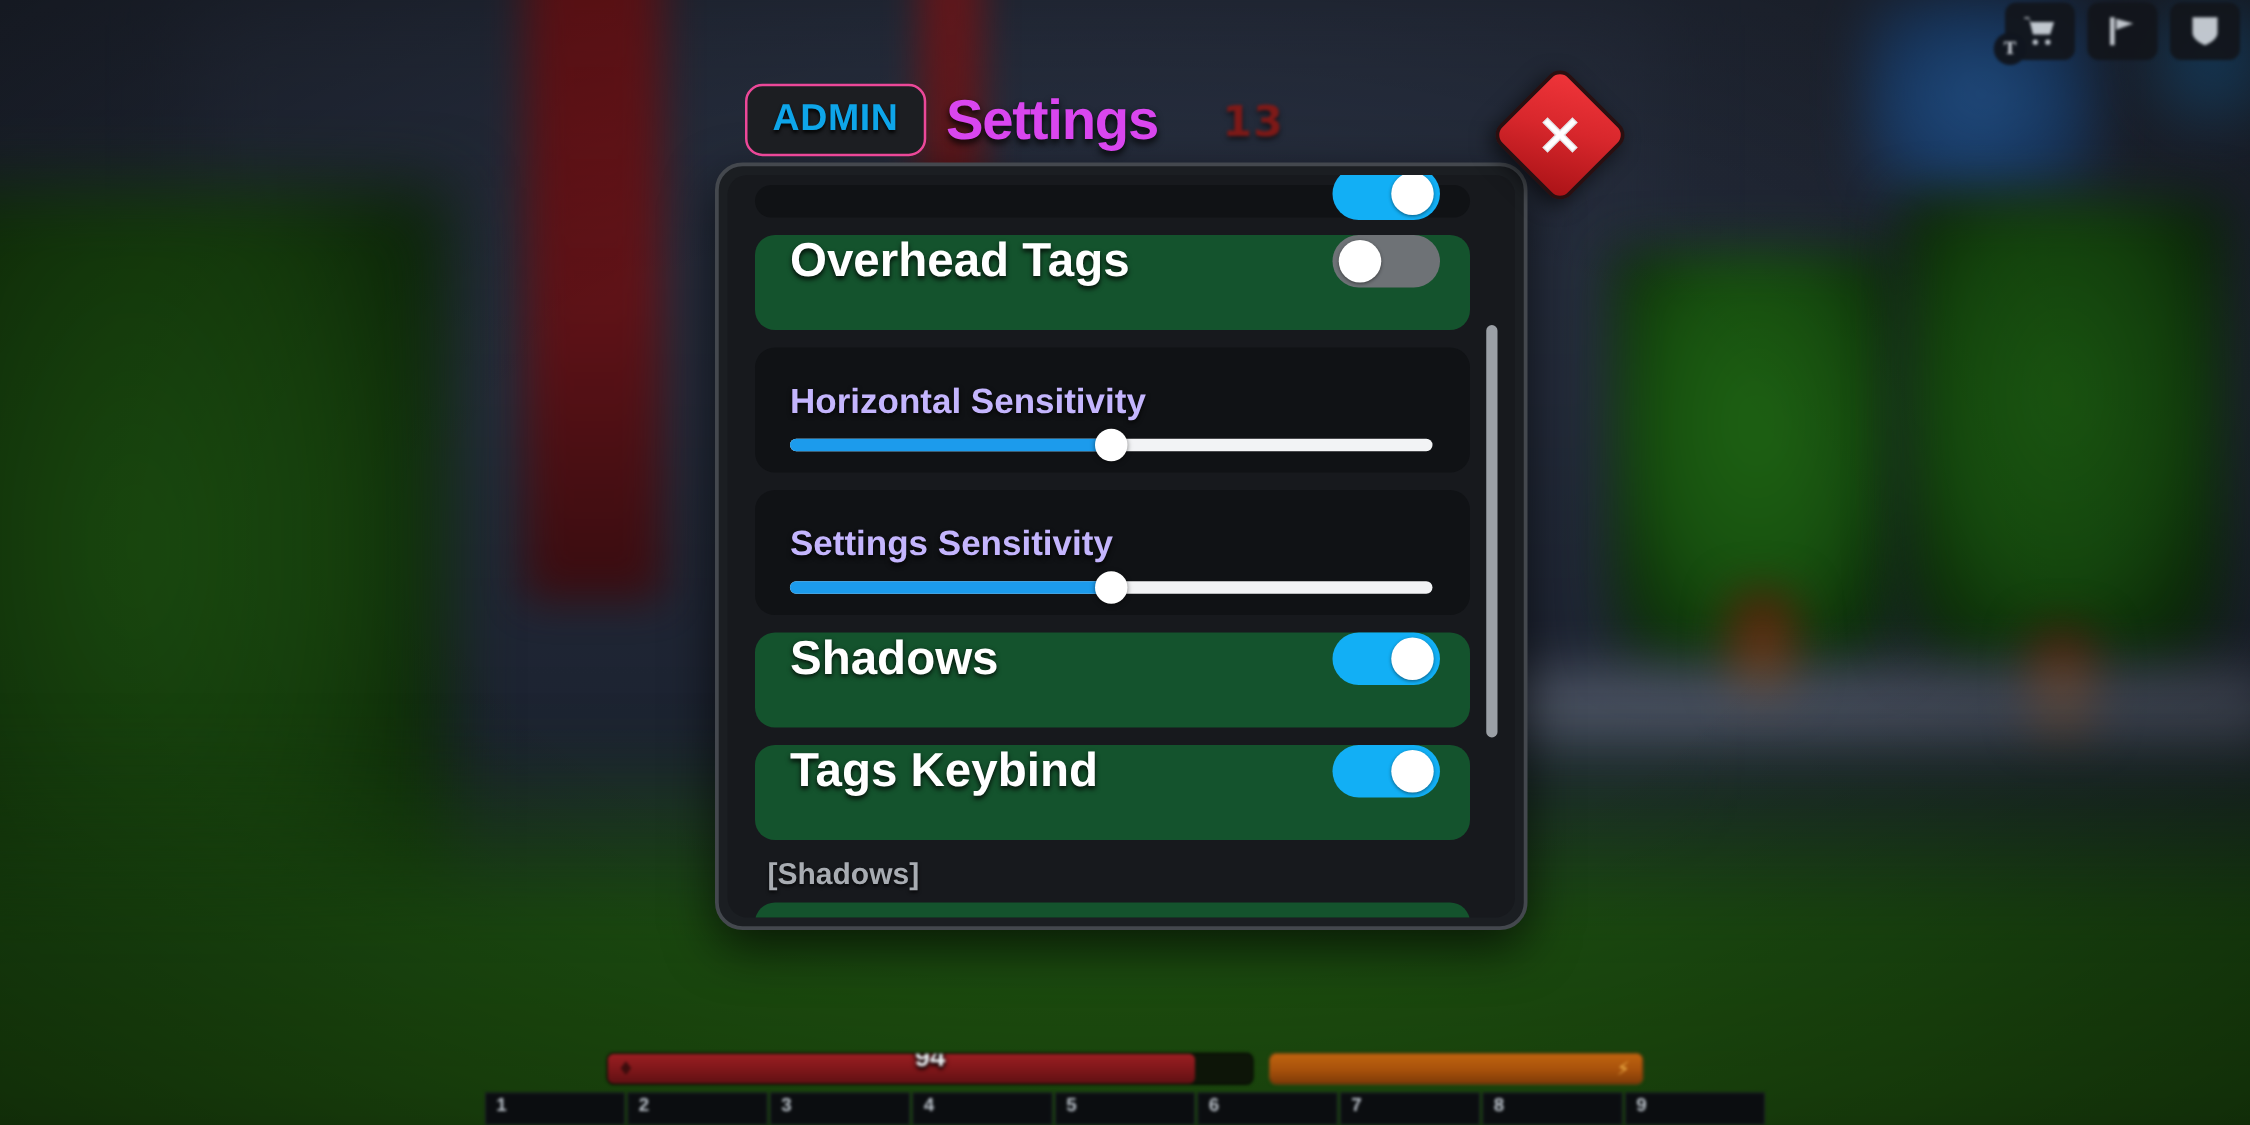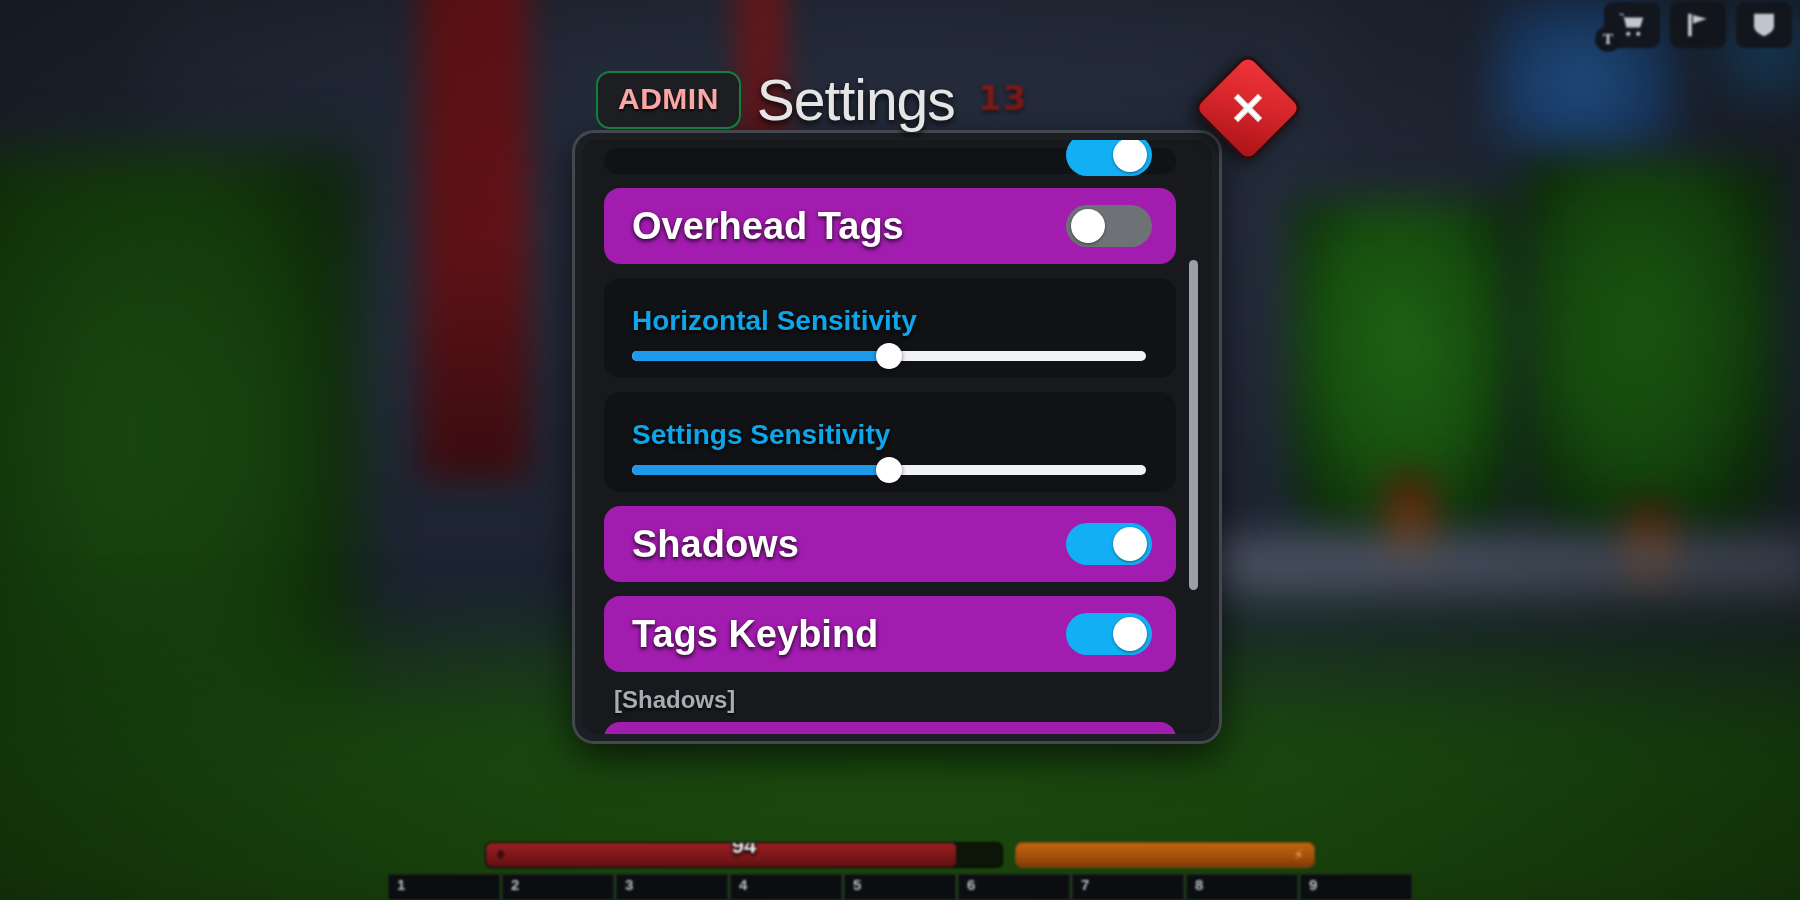--- a/index.html
+++ b/index.html
@@ -182,32 +182,32 @@
   }
 
   
   #modal-header {
     position:absolute; left:24px; top:-63px;
     display:flex; align-items:center; gap:16px;
     z-index:6;
   }
   #admin-badge {
     background:#1c1e22;
-    border:2px solid #15803d;
+    border:2px solid #ec4899;
     border-radius:14px;
     padding:9px 20px 11px;
-    color:#fca5a5;
+    color:#0ea5e9;
     font-family:"Liberation Sans", sans-serif;
     font-weight:bold; font-size:30px; letter-spacing:.5px;
     text-shadow:0 2px 3px rgba(0,0,0,.85);
   }
   #modal-title {
-    color:#e5e5e5;
-    font-family:"Liberation Sans", sans-serif;
-    font-weight:normal; font-size:57px; letter-spacing:-1px;
+    color:#d946ef;
+    font-family:"Liberation Sans", sans-serif;
+    font-weight:bold; font-size:45px; letter-spacing:-1px;
     text-shadow:0 3px 6px rgba(0,0,0,.9);
   }
   #close-button {
     position:absolute; right:-66px; top:-62px;
     width:80px; height:80px;
     transform:rotate(45deg);
     background:linear-gradient(150deg,#f0353a 0%,#d8272c 45%,#a91216 100%);
     border:3px solid #2a0f10;
     border-radius:12px;
     box-shadow:0 6px 16px rgba(0,0,0,.6);
@@ -229,44 +229,44 @@
   }
   .peek-row {
     flex:0 0 auto; height:26px;
     background:#101215; border-radius:14px;
     position:relative; margin-top:-14px;
   }
   .peek-row .toggle { position:absolute; right:24px; top:-14px; }
 
   .setting-row {
     flex:0 0 auto;
-    background:#a21caf;
+    background:#14532d;
     border-radius:16px;
     height:76px;
-    display:flex; align-items:center; justify-content:space-between;
+    display:flex; align-items:flex-start; justify-content:space-between;
     padding:0 24px 0 28px;
   }
   .setting-row .label {
     color:#ffffff;
     font-family:"Liberation Sans", sans-serif;
     font-weight:bold; font-size:38px;
     text-shadow:0 2px 4px rgba(0,0,0,.85);
     white-space:nowrap;
   }
 
   .slider-row {
     flex:0 0 auto;
     background:#101215;
     border-radius:16px;
     height:100px;
     padding:10px 24px 0 28px;
     display:flex; flex-direction:column; justify-content:center; gap:14px;
   }
   .slider-row .label {
-    color:#0ea5e9;
+    color:#c4b5fd;
     font-family:"Liberation Sans", sans-serif;
     font-weight:bold; font-size:28px;
     text-shadow:0 2px 4px rgba(0,0,0,.85);
   }
   .slider {
     position:relative; height:10px;
     background:#f2f3f5; border-radius:5px;
     margin-right:6px;
   }
   .slider .fill {

